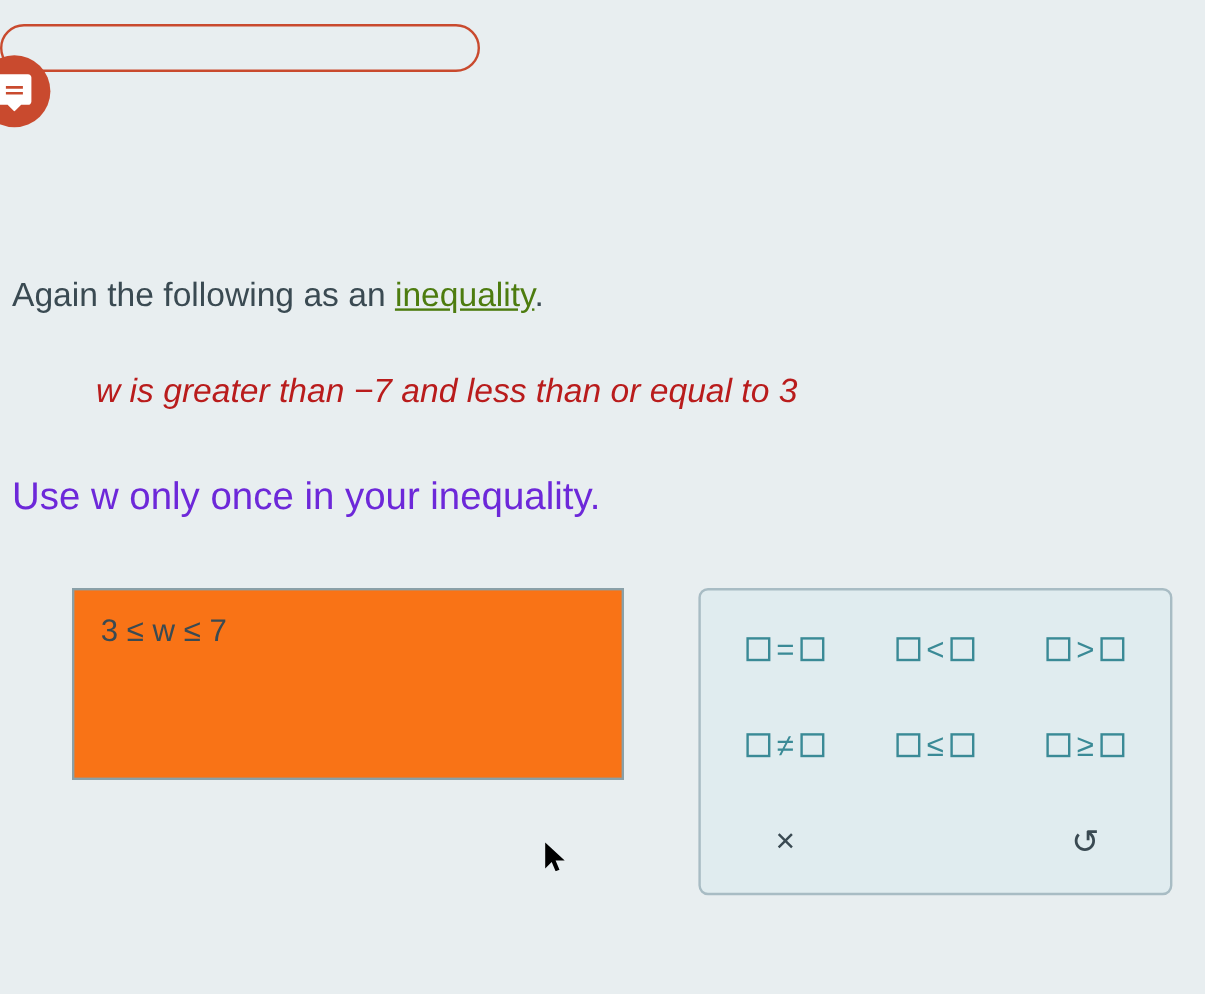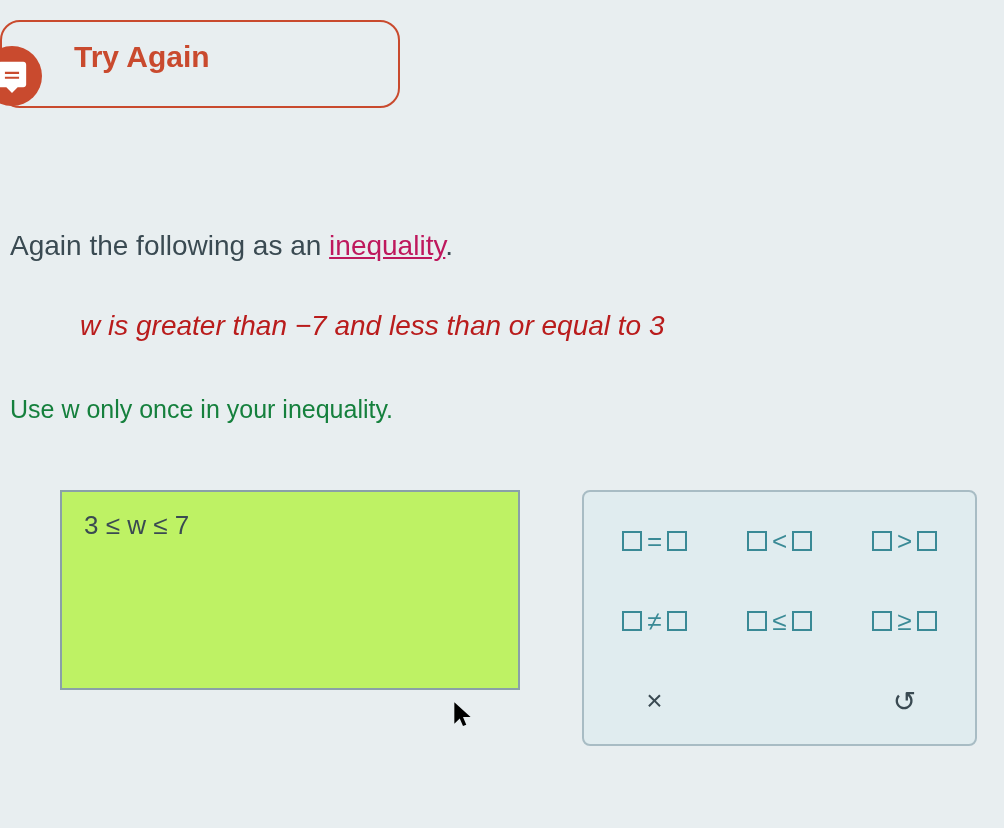--- a/index.html
+++ b/index.html
@@ -47,47 +47,47 @@
       font-weight: 600;
     }
     .prompt-line-1 {
       position: absolute;
       top: 230px;
       left: 10px;
       font-size: 28px;
       color: #3a4a52;
     }
     .link-word {
-      color: #be185d;
+      color: #4d7c0f;
       text-decoration: underline;
       cursor: pointer;
     }
     .prompt-line-2 {
       position: absolute;
       top: 310px;
       left: 80px;
       font-size: 28px;
       font-style: italic;
       color: #b91c1c;
     }
     .prompt-line-3 {
       position: absolute;
       top: 395px;
       left: 10px;
-      font-size: 25px;
-      color: #15803d;
+      font-size: 32px;
+      color: #6d28d9;
     }
     .answer-box {
       position: absolute;
       top: 490px;
       left: 60px;
       width: 460px;
-      height: 200px;
+      height: 160px;
       border: 2px solid #8aa0a8;
-      background: #bef264;
+      background: #f97316;
       padding: 18px 22px;
       font-size: 26px;
       color: #3a4a52;
     }
     .cursor-pointer {
       position: absolute;
       top: 700px;
       left: 450px;
     }
     .cursor-pointer svg { width: 26px; height: 26px; fill: #000; }
@@ -140,21 +140,20 @@
   </style>
 </head>
 <body>
 
 <div class="feedback-box">
   <div class="feedback-icon">
     <svg viewBox="0 0 24 24">
         <path d="M20 2H4c-1.1 0-2 .9-2 2v14c0 1.1.9 2 2 2h4l4 4 4-4h4c1.1 0 2-.9 2-2V4c0-1.1-.9-2-2-2zM7 9h10v1.5H7V9zm0 3.5h10V14H7v-1.5z"></path>
       </svg>
   </div>
-  <div class="try-again-title">Try Again</div>
 </div>
 
 <div class="prompt-line-1">
   <span>Again the following as an </span><span class="link-word">inequality</span><span>.</span>
 </div>
 
 <div class="prompt-line-2">w is greater than −7 and less than or equal to 3</div>
 
 <div class="prompt-line-3">Use w only once in your inequality.</div>
 

